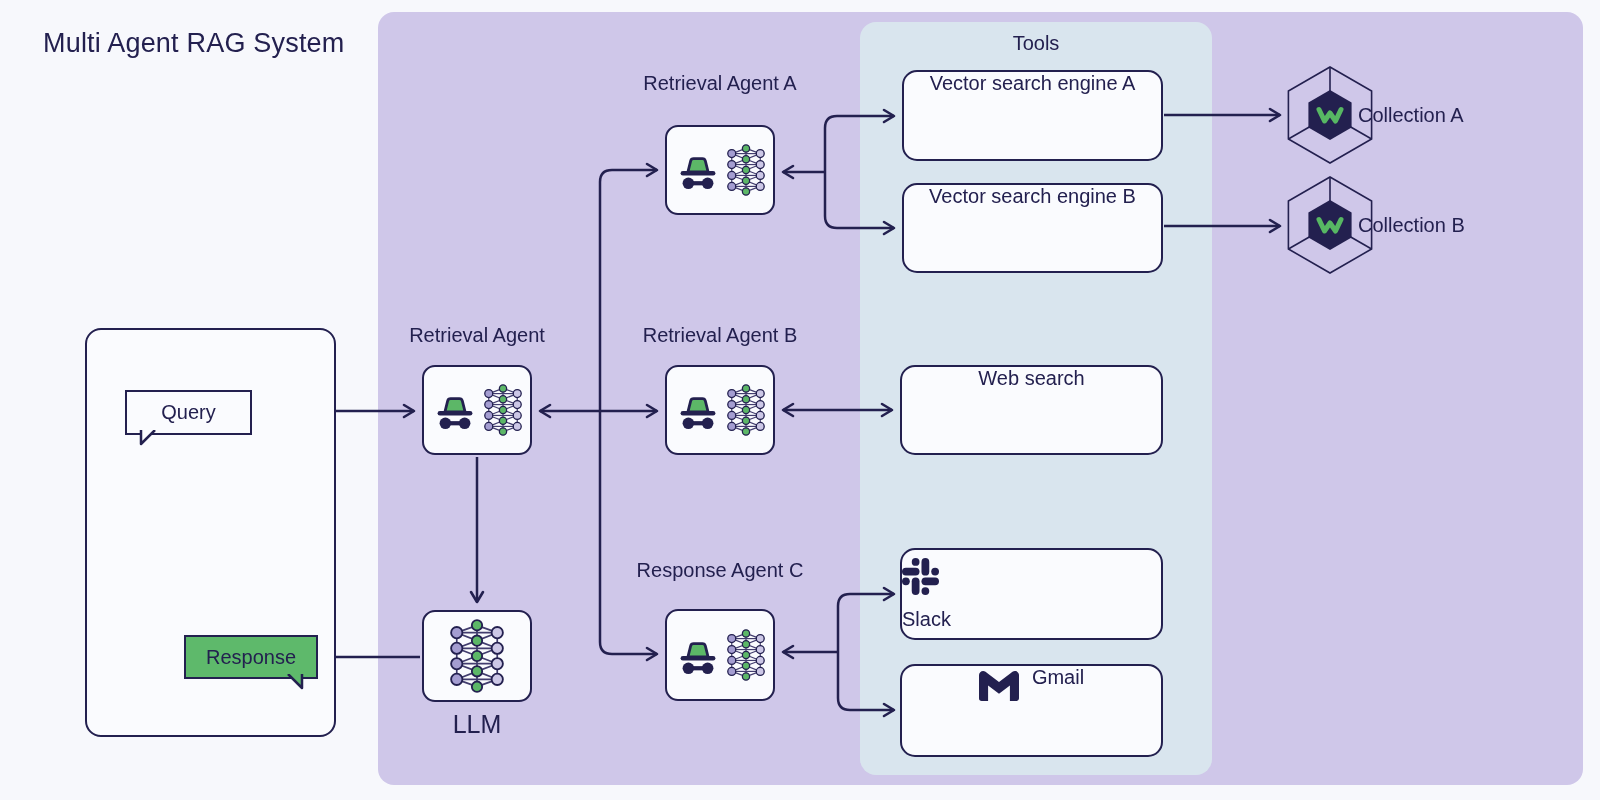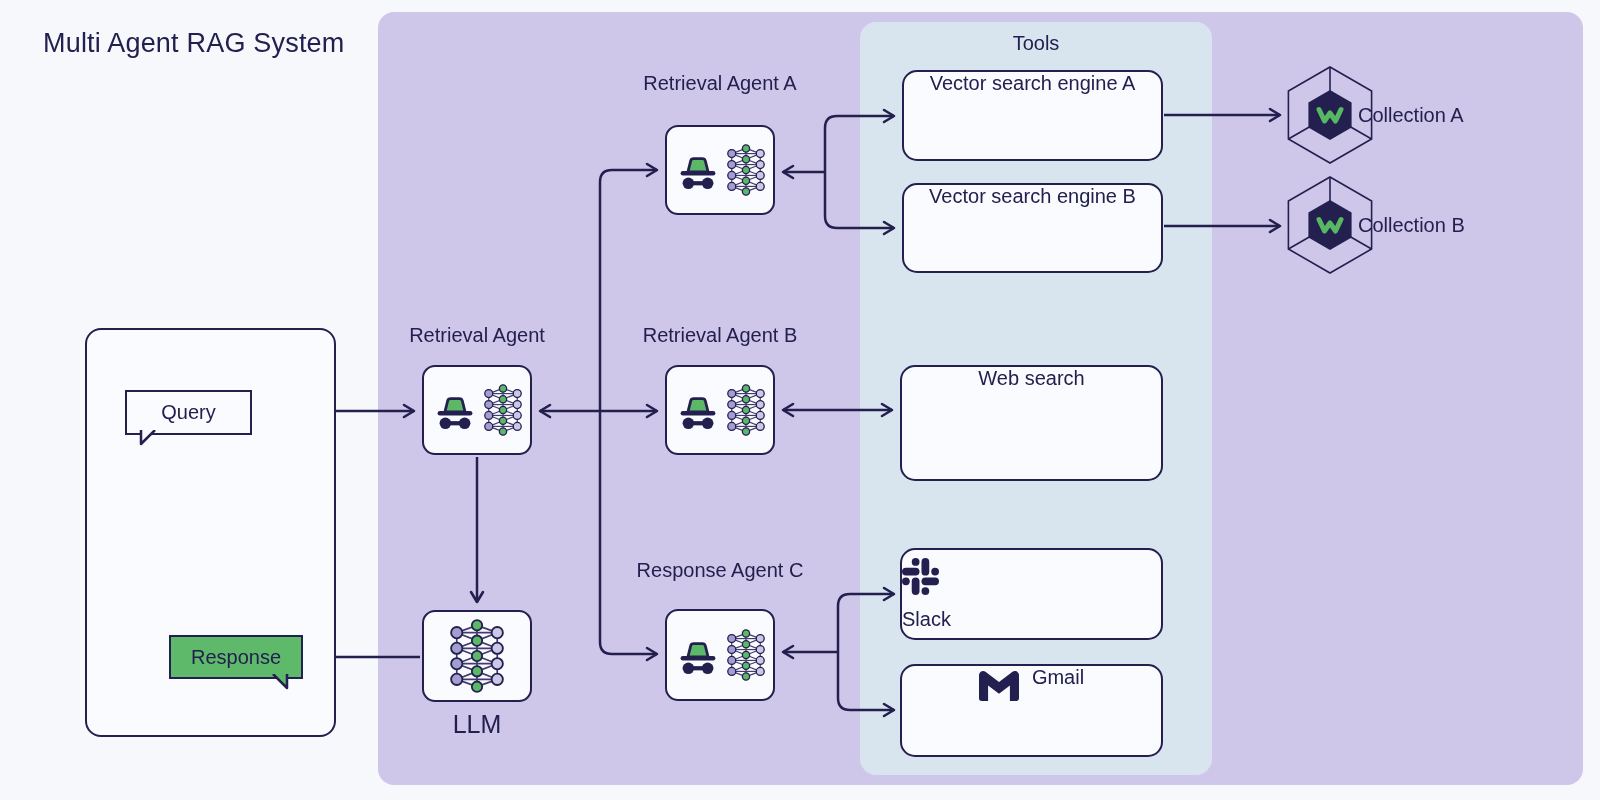--- a/index.html
+++ b/index.html
@@ -33,21 +33,21 @@
   .client-box{
     position:absolute;left:85px;top:328px;width:251px;height:409px;
     background:var(--boxfill);border:2px solid var(--navy);border-radius:16px;box-sizing:border-box;
   }
   .bubble{
     position:absolute;display:flex;align-items:center;justify-content:center;
     border:2.5px solid var(--navy);border-radius:0;box-sizing:border-box;
     font-size:20px;color:var(--navy);
   }
   .bubble.query{left:125px;top:390px;width:127px;height:45px;background:var(--boxfill);}
-  .bubble.response{left:169px;top:635px;width:134px;height:44px;background:#5eb96b;}
+  .bubble.response{left:184px;top:635px;width:134px;height:44px;background:#5eb96b;}
   .bubble .tail{position:absolute;width:18px;height:16px;bottom:-13px;}
   .bubble.query .tail{left:12px;}
   .bubble.response .tail{right:12px;}
 
   .node{
     position:absolute;background:var(--boxfill);
     border:2.5px solid var(--navy);border-radius:13px;box-sizing:border-box;
     display:flex;align-items:center;justify-content:center;gap:7px;
   }
   .node-label{
@@ -246,21 +246,21 @@
         <use href="#sym-network"></use>
       </svg>
   </div>
 
   <div class="toolbox" style="left:902px;top:70px;width:261px;height:91px;">
     <span>Vector search engine A</span>
   </div>
   <div class="toolbox" style="left:902px;top:183px;width:261px;height:90px;">
     <span>Vector search engine B</span>
   </div>
-  <div class="toolbox" style="left:900px;top:365px;width:263px;height:116px;">
+  <div class="toolbox" style="left:900px;top:365px;width:263px;height:90px;">
     <span>Web search</span>
   </div>
   <div class="toolbox" style="left:900px;top:548px;width:263px;height:92px;flex-direction:column;">
     <svg width="37" height="37">
         <use href="#sym-slack"></use>
       </svg>
     <span>Slack</span>
   </div>
   <div class="toolbox" style="left:900px;top:664px;width:263px;height:93px;">
     <svg width="40" height="40">

